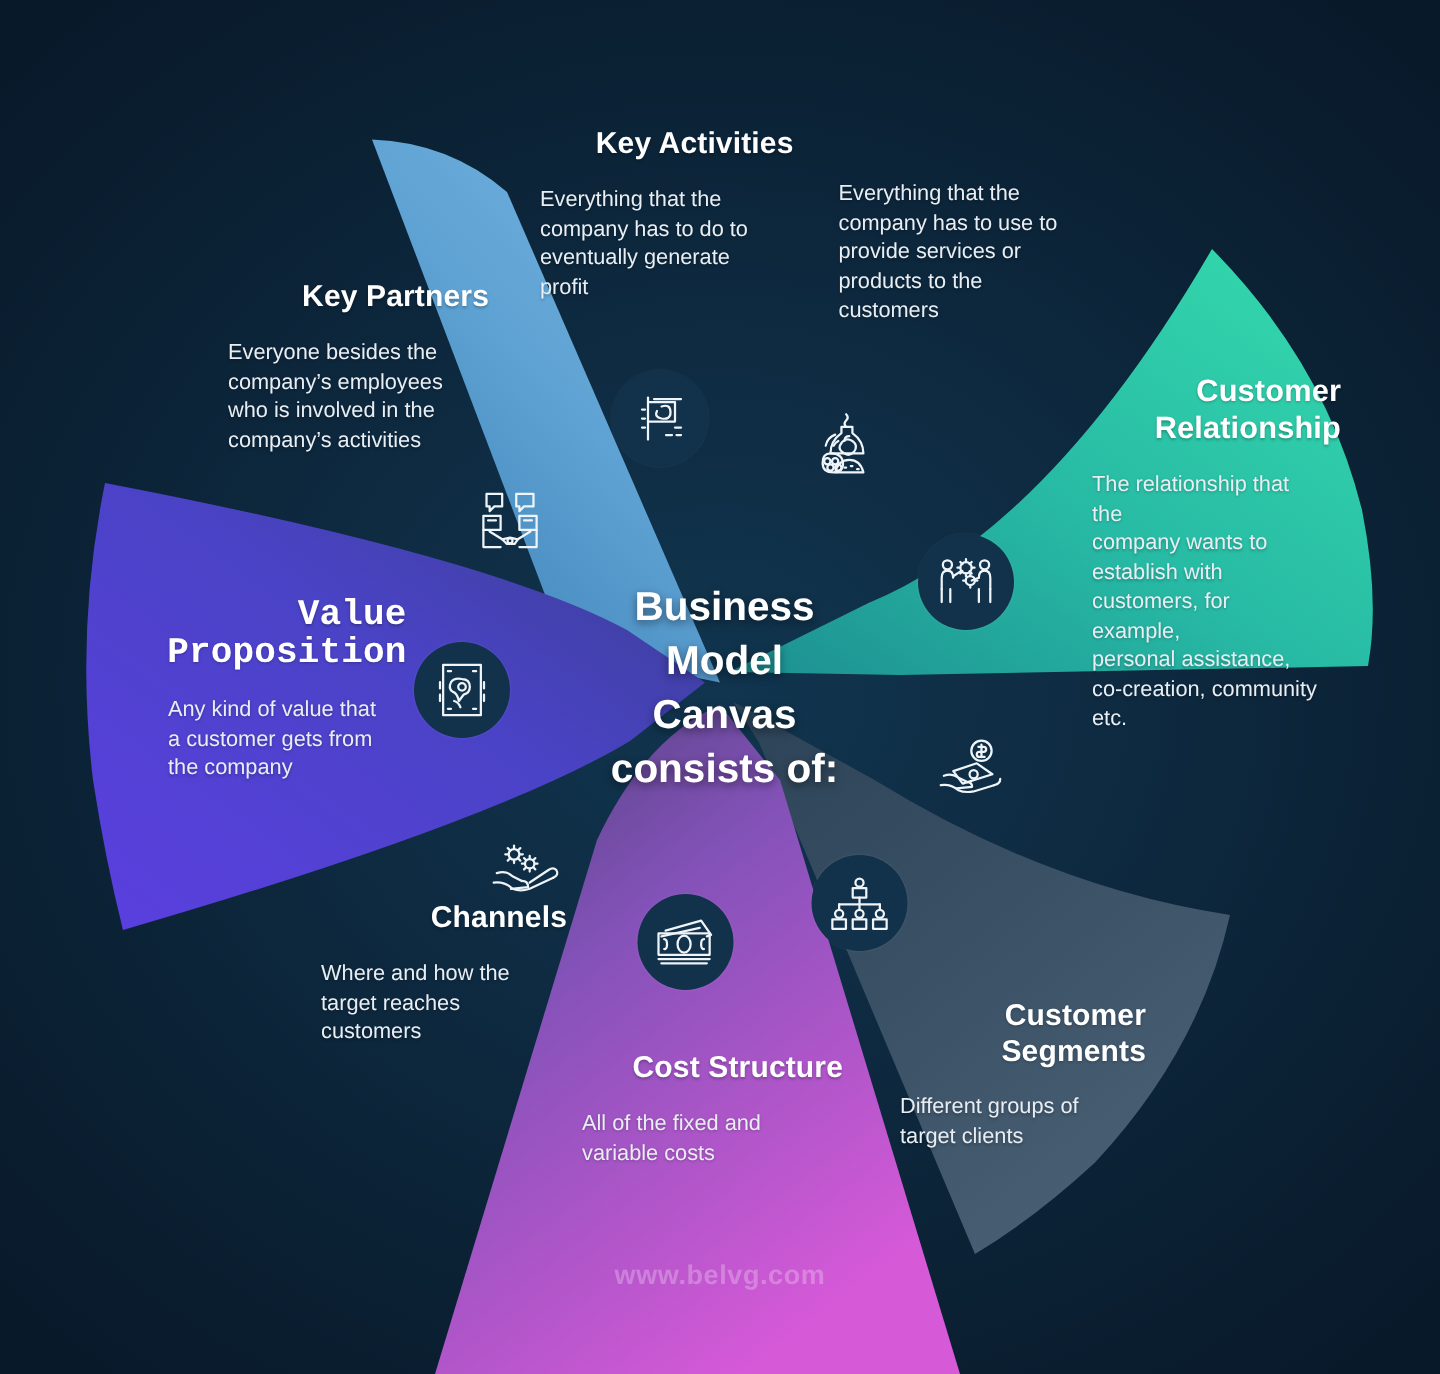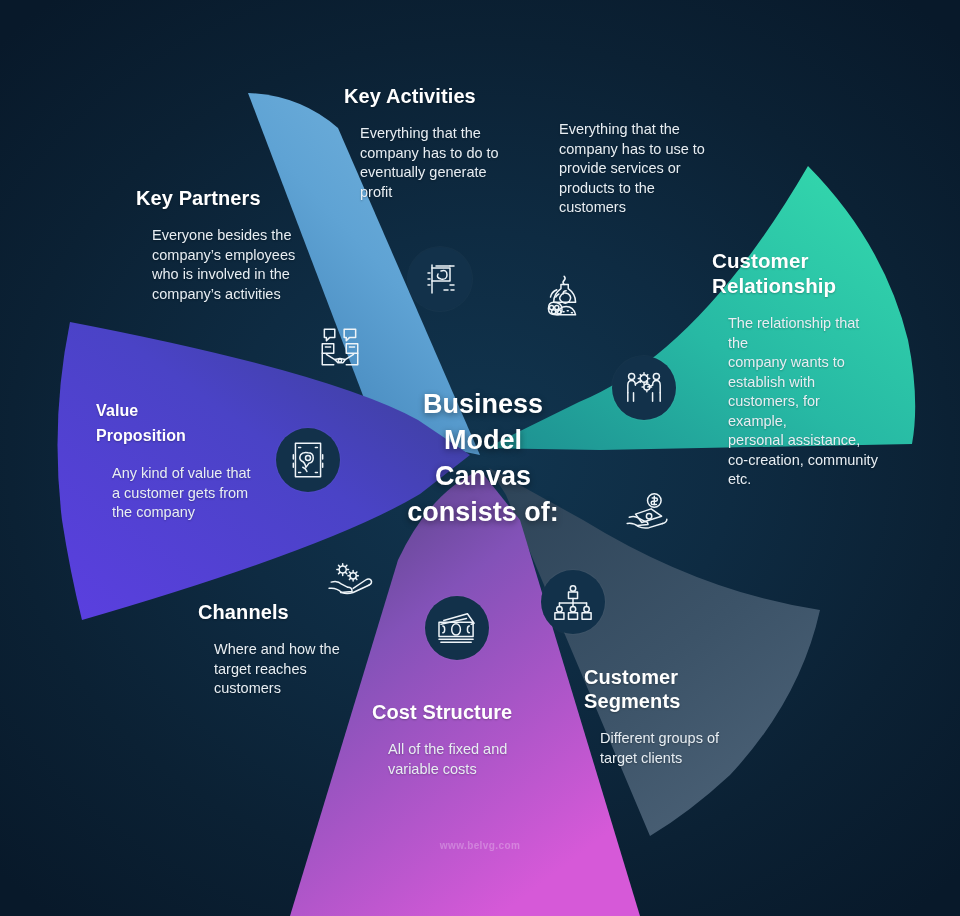--- a/index.html
+++ b/index.html
@@ -26,20 +26,21 @@
   }
   .title{
     font-weight:bold;
     font-size:20px;
     line-height:24px;
     letter-spacing:.1px;
     color:#ffffff;
     margin:0 0 10px 0;
     white-space:pre-line;
     text-shadow:0 1px 2px rgba(0,0,0,.25);
+    text-align:right;
   }
   .desc{
     font-size:14.5px;
     line-height:19.5px;
     color:#e8eef3;
     margin:16px;
     white-space:pre-line;
     text-shadow:0 1px 2px rgba(0,0,0,.25);
   }
 
@@ -47,21 +48,21 @@
   #lbl-key-activities{left:344px;top:84px;width:185px;}
   #lbl-key-resources{left:543px;top:104px;width:190px;}
   #lbl-key-partners{left:136px;top:186px;width:190px;}
   #lbl-customer-relationship{left:712px;top:248px;width:182px;}
   #lbl-value-proposition{left:96px;top:398px;width:175px;}
   #lbl-revenue-streams{left:711px;top:494px;width:190px;}
   #lbl-channels{left:198px;top:600px;width:180px;}
   #lbl-customer-segments{left:584px;top:665px;width:180px;}
   #lbl-cost-structure{left:372px;top:700px;width:190px;}
 
-  #lbl-value-proposition .title{font-size:16px;line-height:25px;}
+  #lbl-value-proposition .title{font-size:24px;line-height:25px;font-family:Liberation Mono, monospace;}
   #lbl-customer-relationship .title{font-size:20.5px;line-height:25px;}
 
   
   #center-title{
     position:absolute;
     left:380px;top:386px;
     width:206px;
     text-align:center;
     font-weight:bold;
     font-size:27px;
@@ -97,21 +98,21 @@
   #icon-revenue-streams{left:615px;top:480px;background:transparent;}
   #icon-channels{left:318px;top:548px;background:transparent;}
   #icon-customer-segments{left:541px;top:570px;}
   #icon-cost-structure{left:425px;top:596px;}
 
   
   #watermark{
     position:absolute;
     left:0;right:0;top:840px;
     text-align:center;
-    font-size:10px;
+    font-size:18px;
     font-weight:bold;
     letter-spacing:.4px;
     color:rgba(255,255,255,.26);
   }
 </style>
 </head>
 <body>
 
 <div id="canvas">
 

